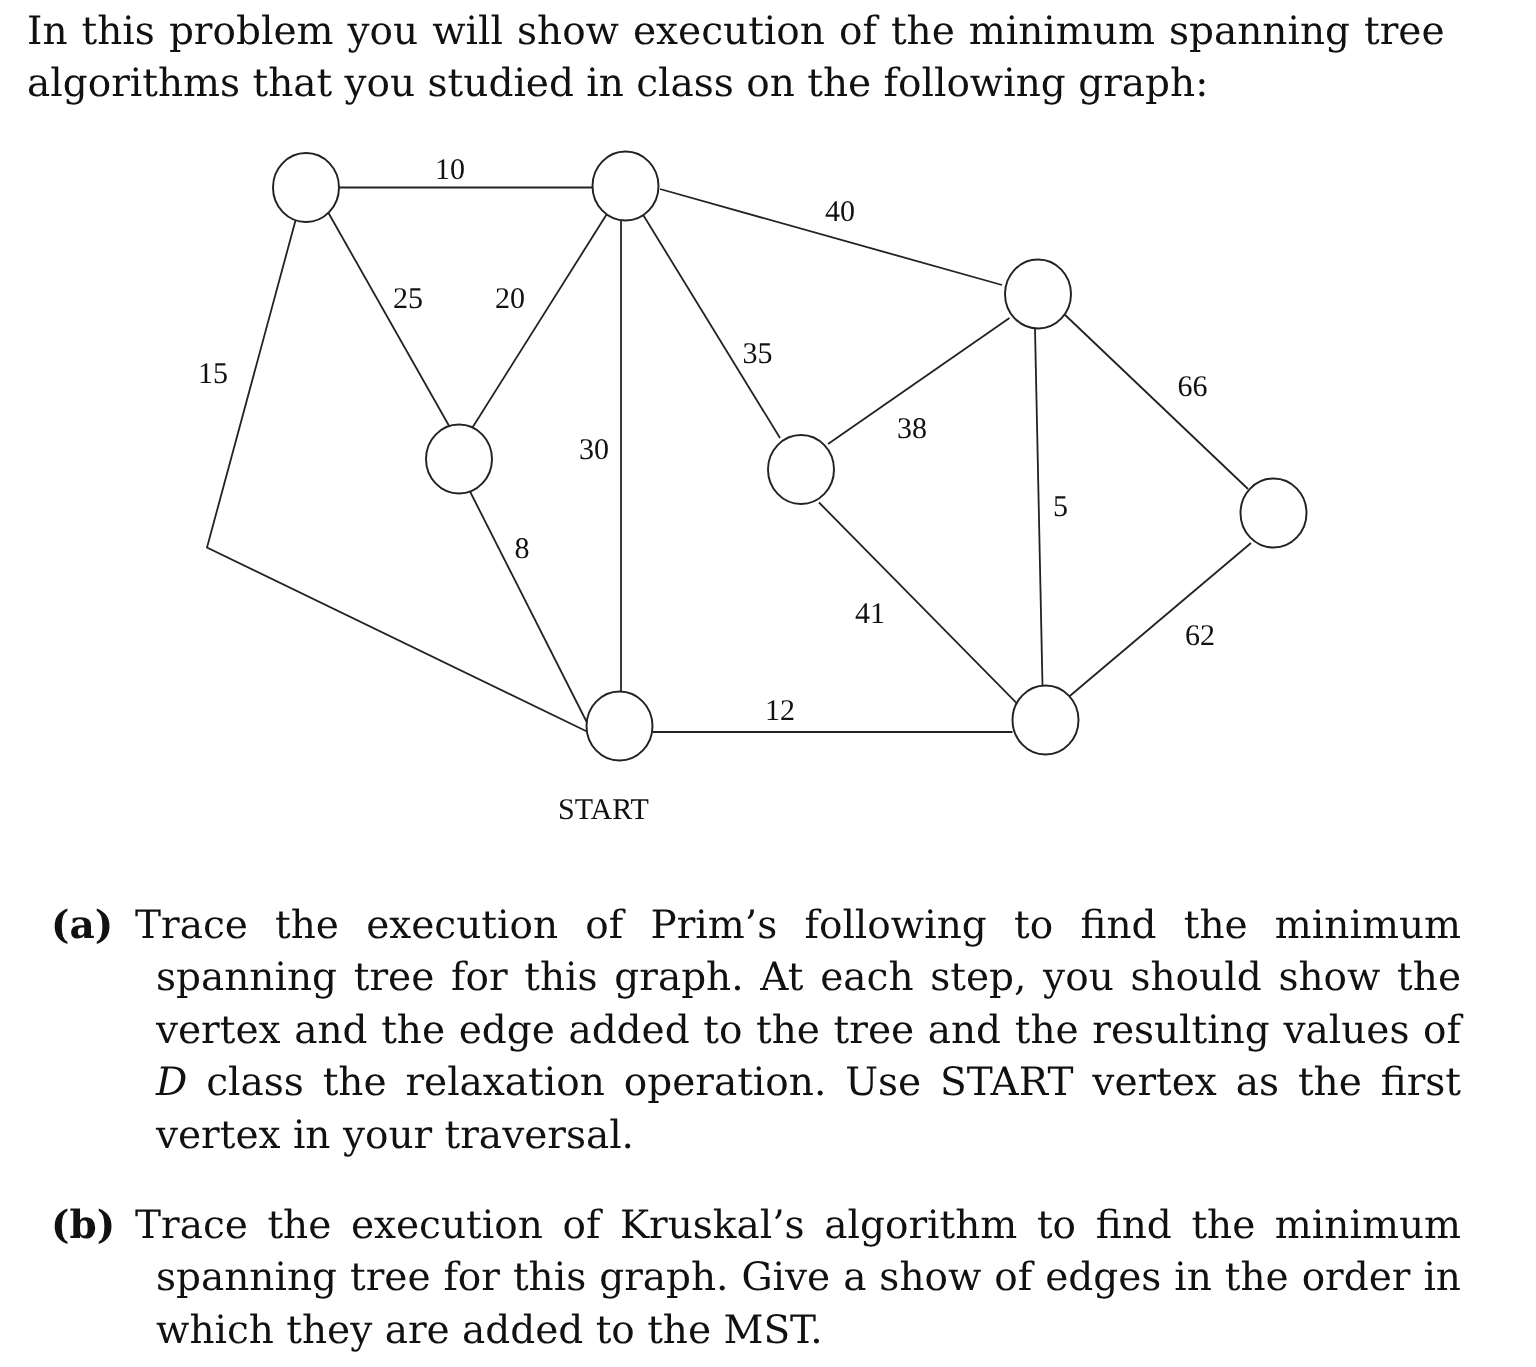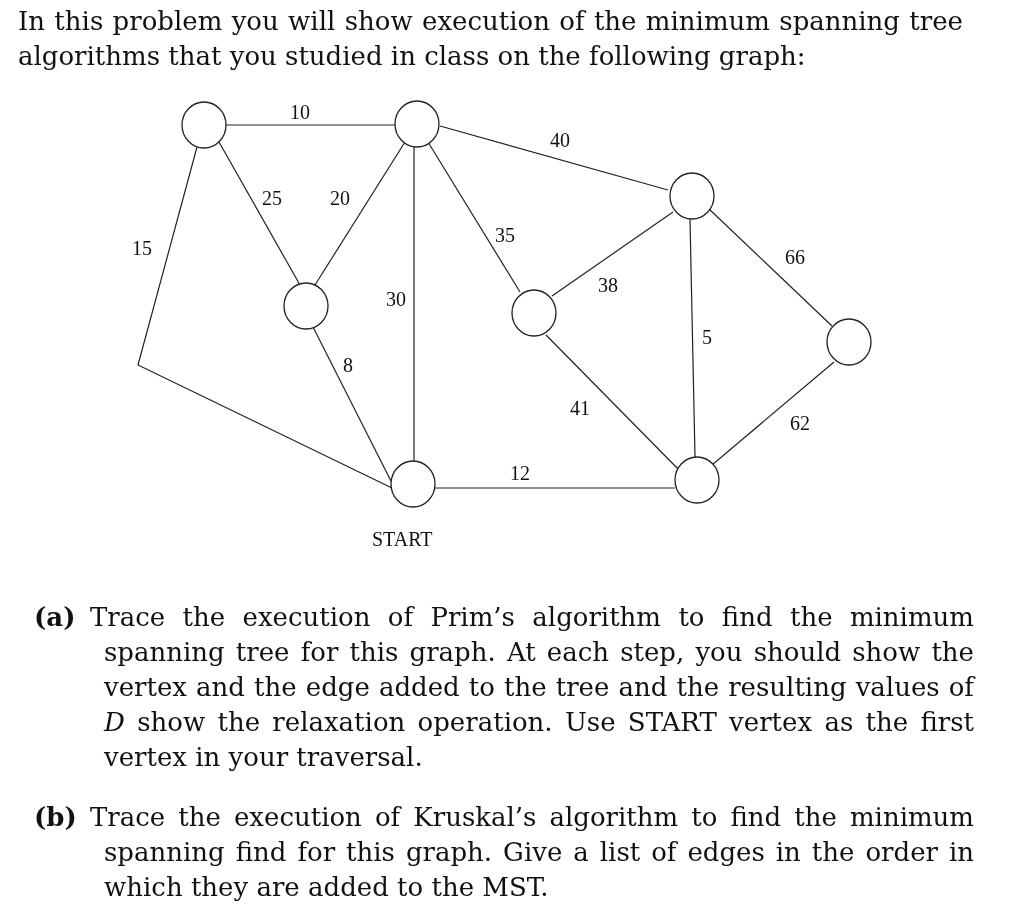--- a/index.html
+++ b/index.html
@@ -64,19 +64,19 @@
   <text x="343" y="372">8</text>
   <text x="570" y="415">41</text>
   <text x="790" y="430">62</text>
   <text x="510" y="480">12</text>
 
   <text x="372" y="546">START</text>
 </svg>
 
 <div id="part-a" class="part serif">
   <span class="lbl">(a)</span>
-  <div class="body"><span>Trace the execution of Prim’s algorithm to find the minimum spanning tree for this graph. At each step, you should show the vertex and the edge added to the tree and the resulting values of </span><i>D</i><span> show the relaxation operation. Use START vertex as the first vertex in your traversal.</span></div>
+  <div class="body"><span>Trace the execution of Prim’s following to find the minimum spanning tree for this graph. At each step, you should show the vertex and the edge added to the tree and the resulting values of </span><i>D</i><span> class the relaxation operation. Use START vertex as the first vertex in your traversal.</span></div>
 </div>
 
 <div id="part-b" class="part serif">
   <span class="lbl">(b)</span>
-  <div class="body">Trace the execution of Kruskal’s algorithm to find the minimum spanning find for this graph. Give a list of edges in the order in which they are added to the MST.</div>
+  <div class="body">Trace the execution of Kruskal’s algorithm to find the minimum spanning tree for this graph. Give a show of edges in the order in which they are added to the MST.</div>
 </div>
 
 </body></html>

